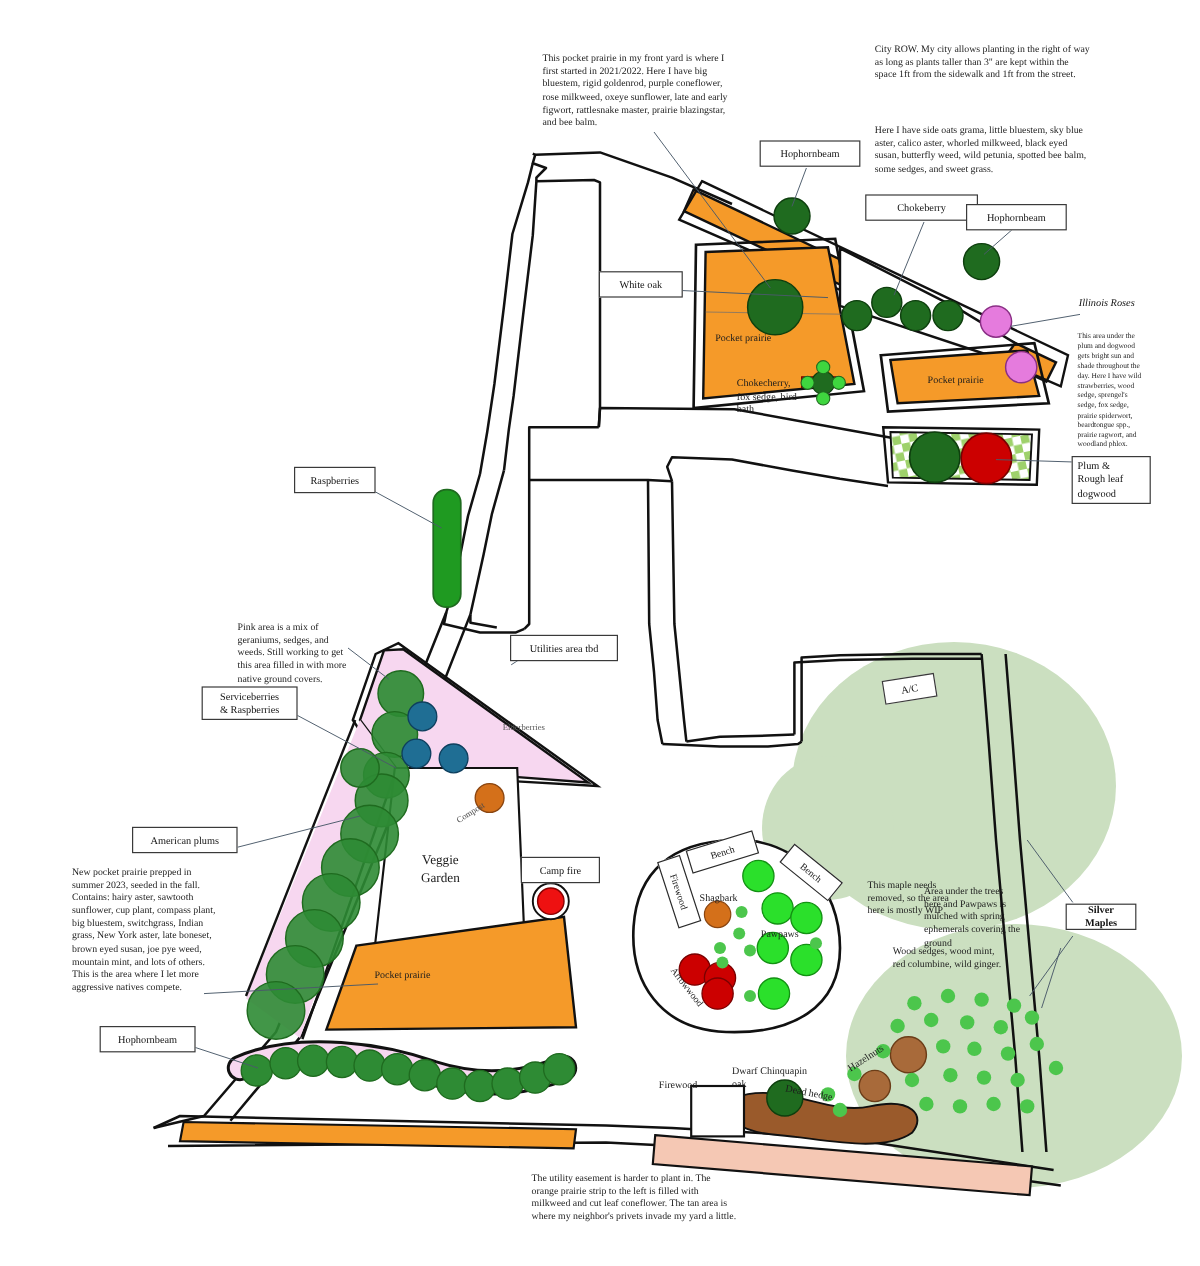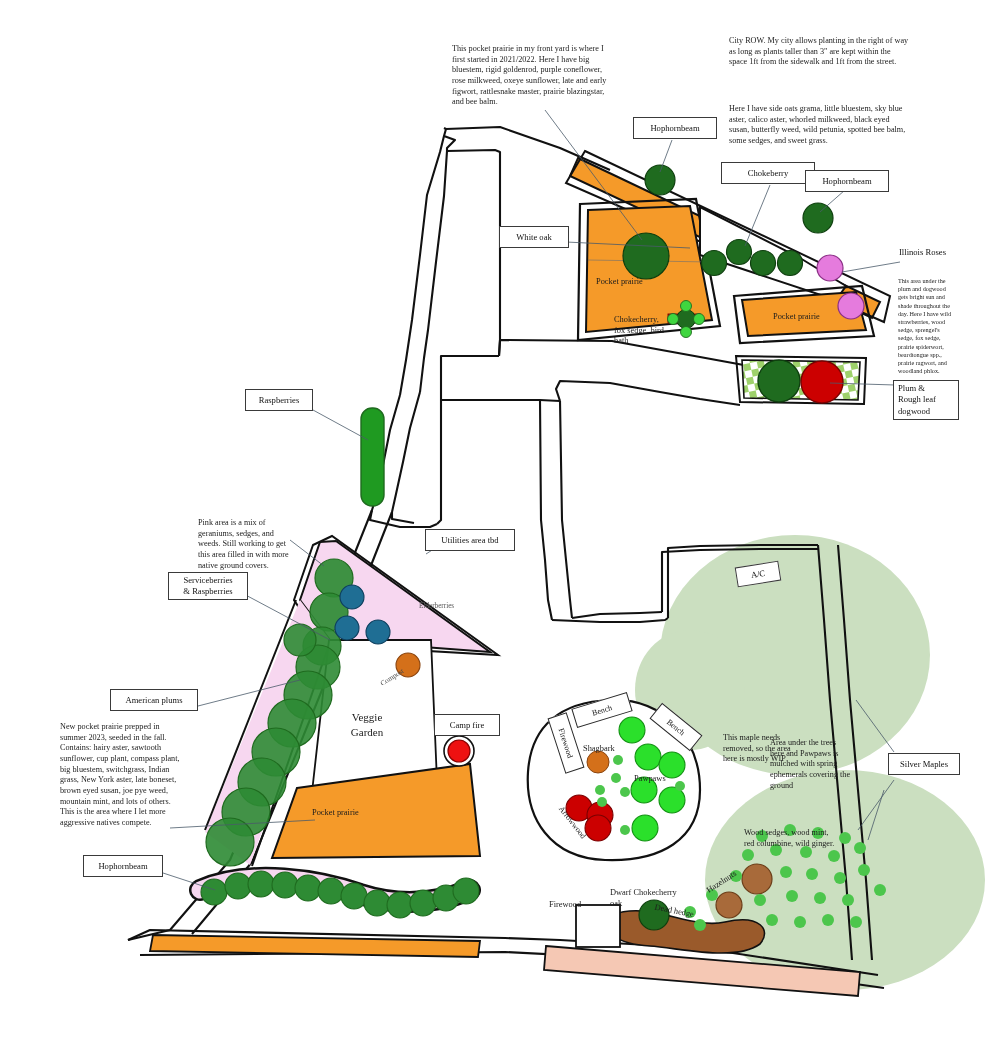--- a/index.html
+++ b/index.html
@@ -389,54 +389,58 @@
   <div class="note note-sm" style="left:723px;top:733px;width:96px;">This maple needs
 removed, so the area
 here is mostly WIP</div>
 
   <div class="note note-sm" style="left:770px;top:738px;width:108px;">Area under the trees
 here and Pawpaws is
 mulched with spring
 ephemerals covering the
 ground</div>
 
-  <div class="note note-sm" style="left:744px;top:828px;width:118px;">Wood sedges, wood mint,
+  <div class="note note-sm" style="left:744px;top:788px;width:118px;">Wood sedges, wood mint,
 red columbine, wild ginger.</div>
 
+  <div class="note note-sm" style="left:443px;top:977px;width:190px;">The utility easement is harder to plant in. The
+orange prairie strip to the left is filled with
+milkweed and cut leaf coneflower. The tan area is
+where my neighbor's privets invade my yard a little.</div>
 
   <div class="callout" style="left:633px;top:117px;width:84px;height:22px;">Hophornbeam</div>
 
   <div class="callout" style="left:721px;top:162px;width:94px;height:22px;">Chokeberry</div>
 
   <div class="callout" style="left:805px;top:170px;width:84px;height:22px;">Hophornbeam</div>
 
   <div class="callout" style="left:499px;top:226px;width:70px;height:22px;">White oak</div>
 
-  <div class="callout" style="left:897px;top:243px;width:66px;height:18px;border:none;justify-content:flex-start;padding-left:2px;">Illinois Roses</div>
+  <div class="callout" style="left:897px;top:243px;width:66px;height:18px;border:none;justify-content:flex-start;padding-left:2px;font-style:italic;">Illinois Roses</div>
 
   <div class="callout tall" style="left:893px;top:380px;width:66px;height:40px;white-space:pre-line;justify-content:flex-start;text-align:left;padding-left:4px;">Plum &amp;
 Rough leaf
 dogwood</div>
 
   <div class="callout" style="left:245px;top:389px;width:68px;height:22px;">Raspberries</div>
 
   <div class="callout" style="left:425px;top:529px;width:90px;height:22px;">Utilities area tbd</div>
 
   <div class="callout tall" style="left:168px;top:572px;width:80px;height:28px;white-space:pre-line;">Serviceberries
 &amp; Raspberries</div>
 
   <div class="callout" style="left:110px;top:689px;width:88px;height:22px;">American plums</div>
 
   <div class="callout" style="left:83px;top:855px;width:80px;height:22px;">Hophornbeam</div>
 
   <div class="callout" style="left:434px;top:714px;width:66px;height:22px;">Camp fire</div>
 
   <div class="callout" style="left:736px;top:564px;width:44px;height:20px;transform:rotate(-9deg);">A/C</div>
 
-  <div class="callout" style="left:888px;top:753px;width:72px;height:22px;">Silver Maples</div>
+  <div class="callout" style="left:888px;top:753px;width:59px;height:22px;font-weight:bold;">Silver Maples</div>
 
   <div class="maptext" style="left:596px;top:277px;width:74px;">Pocket prairie</div>
 
   <div class="maptext" style="left:773px;top:312px;width:74px;">Pocket prairie</div>
 
   <div class="maptext" style="left:312px;top:808px;width:76px;">Pocket prairie</div>
 
   <div class="maptext" style="left:614px;top:315px;width:62px;">Chokecherry,
 fox sedge, bird
 bath</div>
@@ -447,21 +451,21 @@
 
   <div class="maptext big" style="left:334px;top:710px;width:66px;">Veggie
 Garden</div>
 
   <div class="maptext" style="left:583px;top:744px;width:56px;">Shagbark</div>
 
   <div class="maptext" style="left:634px;top:774px;width:56px;">Pawpaws</div>
 
   <div class="maptext" style="left:549px;top:900px;width:52px;">Firewood</div>
 
-  <div class="maptext" style="left:610px;top:888px;width:80px;">Dwarf Chokecherry
+  <div class="maptext" style="left:610px;top:888px;width:80px;">Dwarf Chinquapin
 oak</div>
 
   <div class="maptext" style="left:703px;top:870px;width:60px;transform:rotate(-33deg);">Hazelnuts</div>
 
   <div class="maptext" style="left:654px;top:908px;width:58px;transform:rotate(11deg);">Dead hedge</div>
 
   <div class="rotbox" style="left:573px;top:700px;width:58px;height:20px;transform:rotate(-17deg);">
     <span>Bench</span>
   </div>
 

